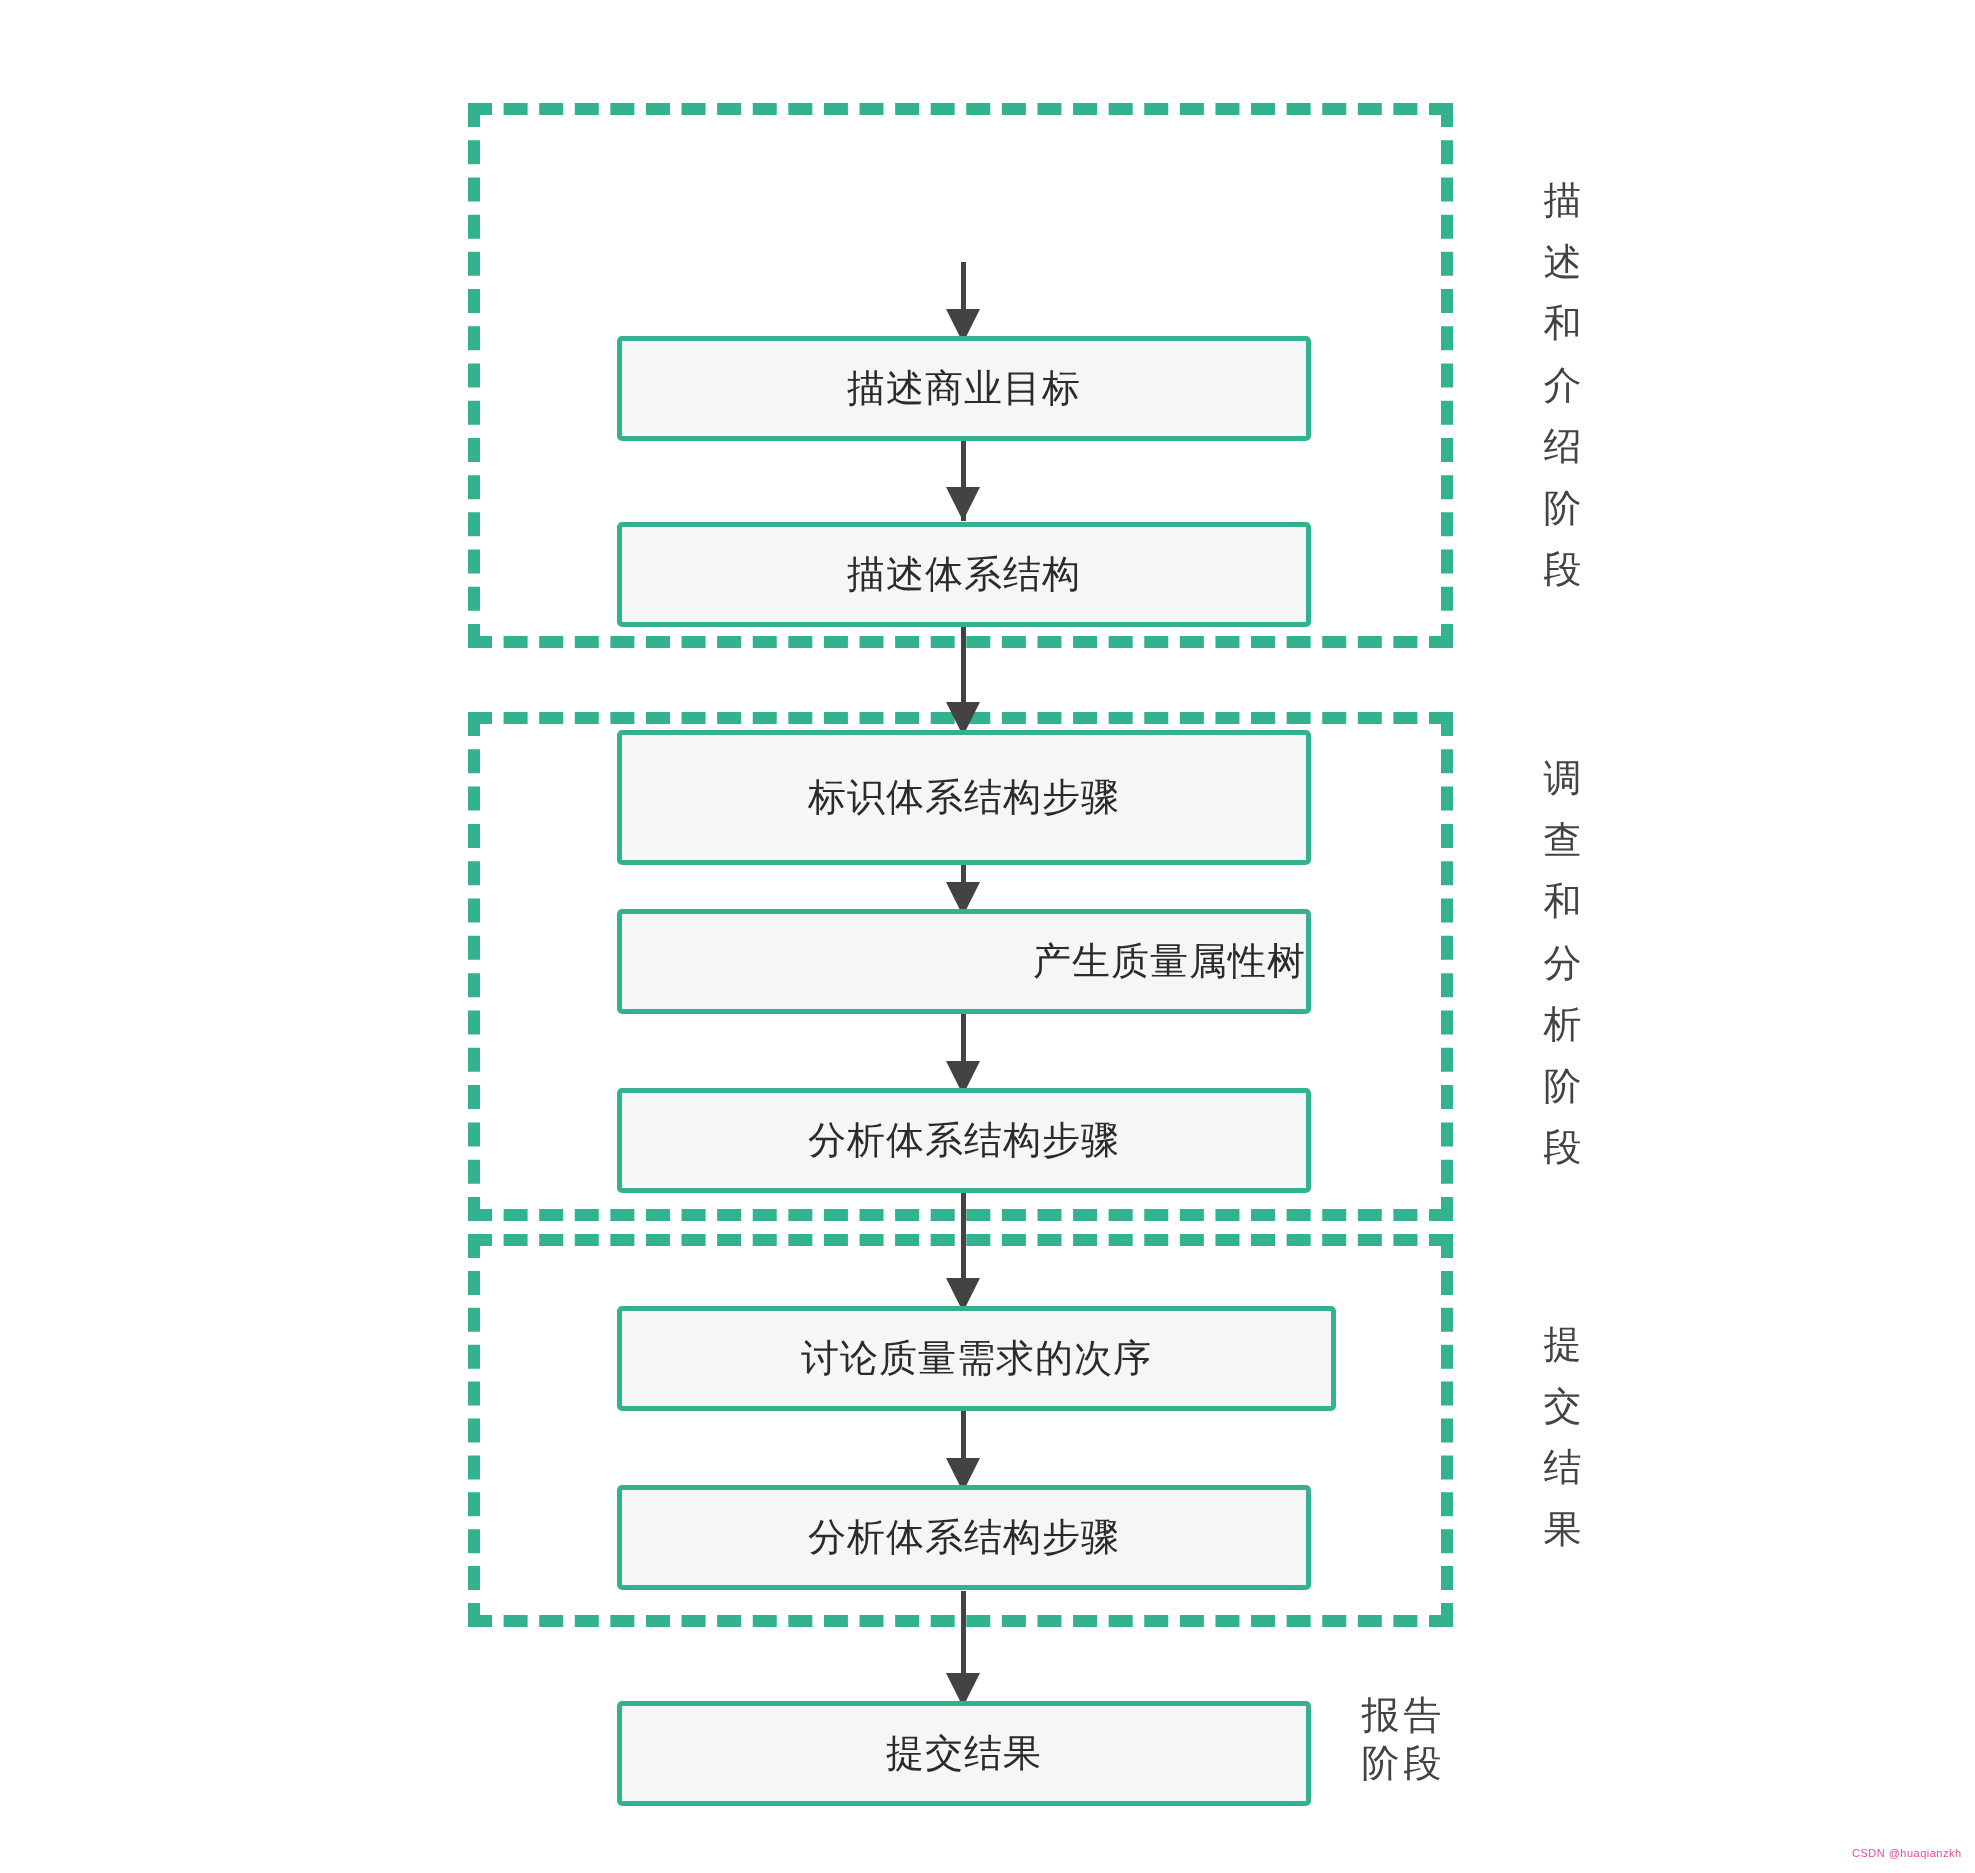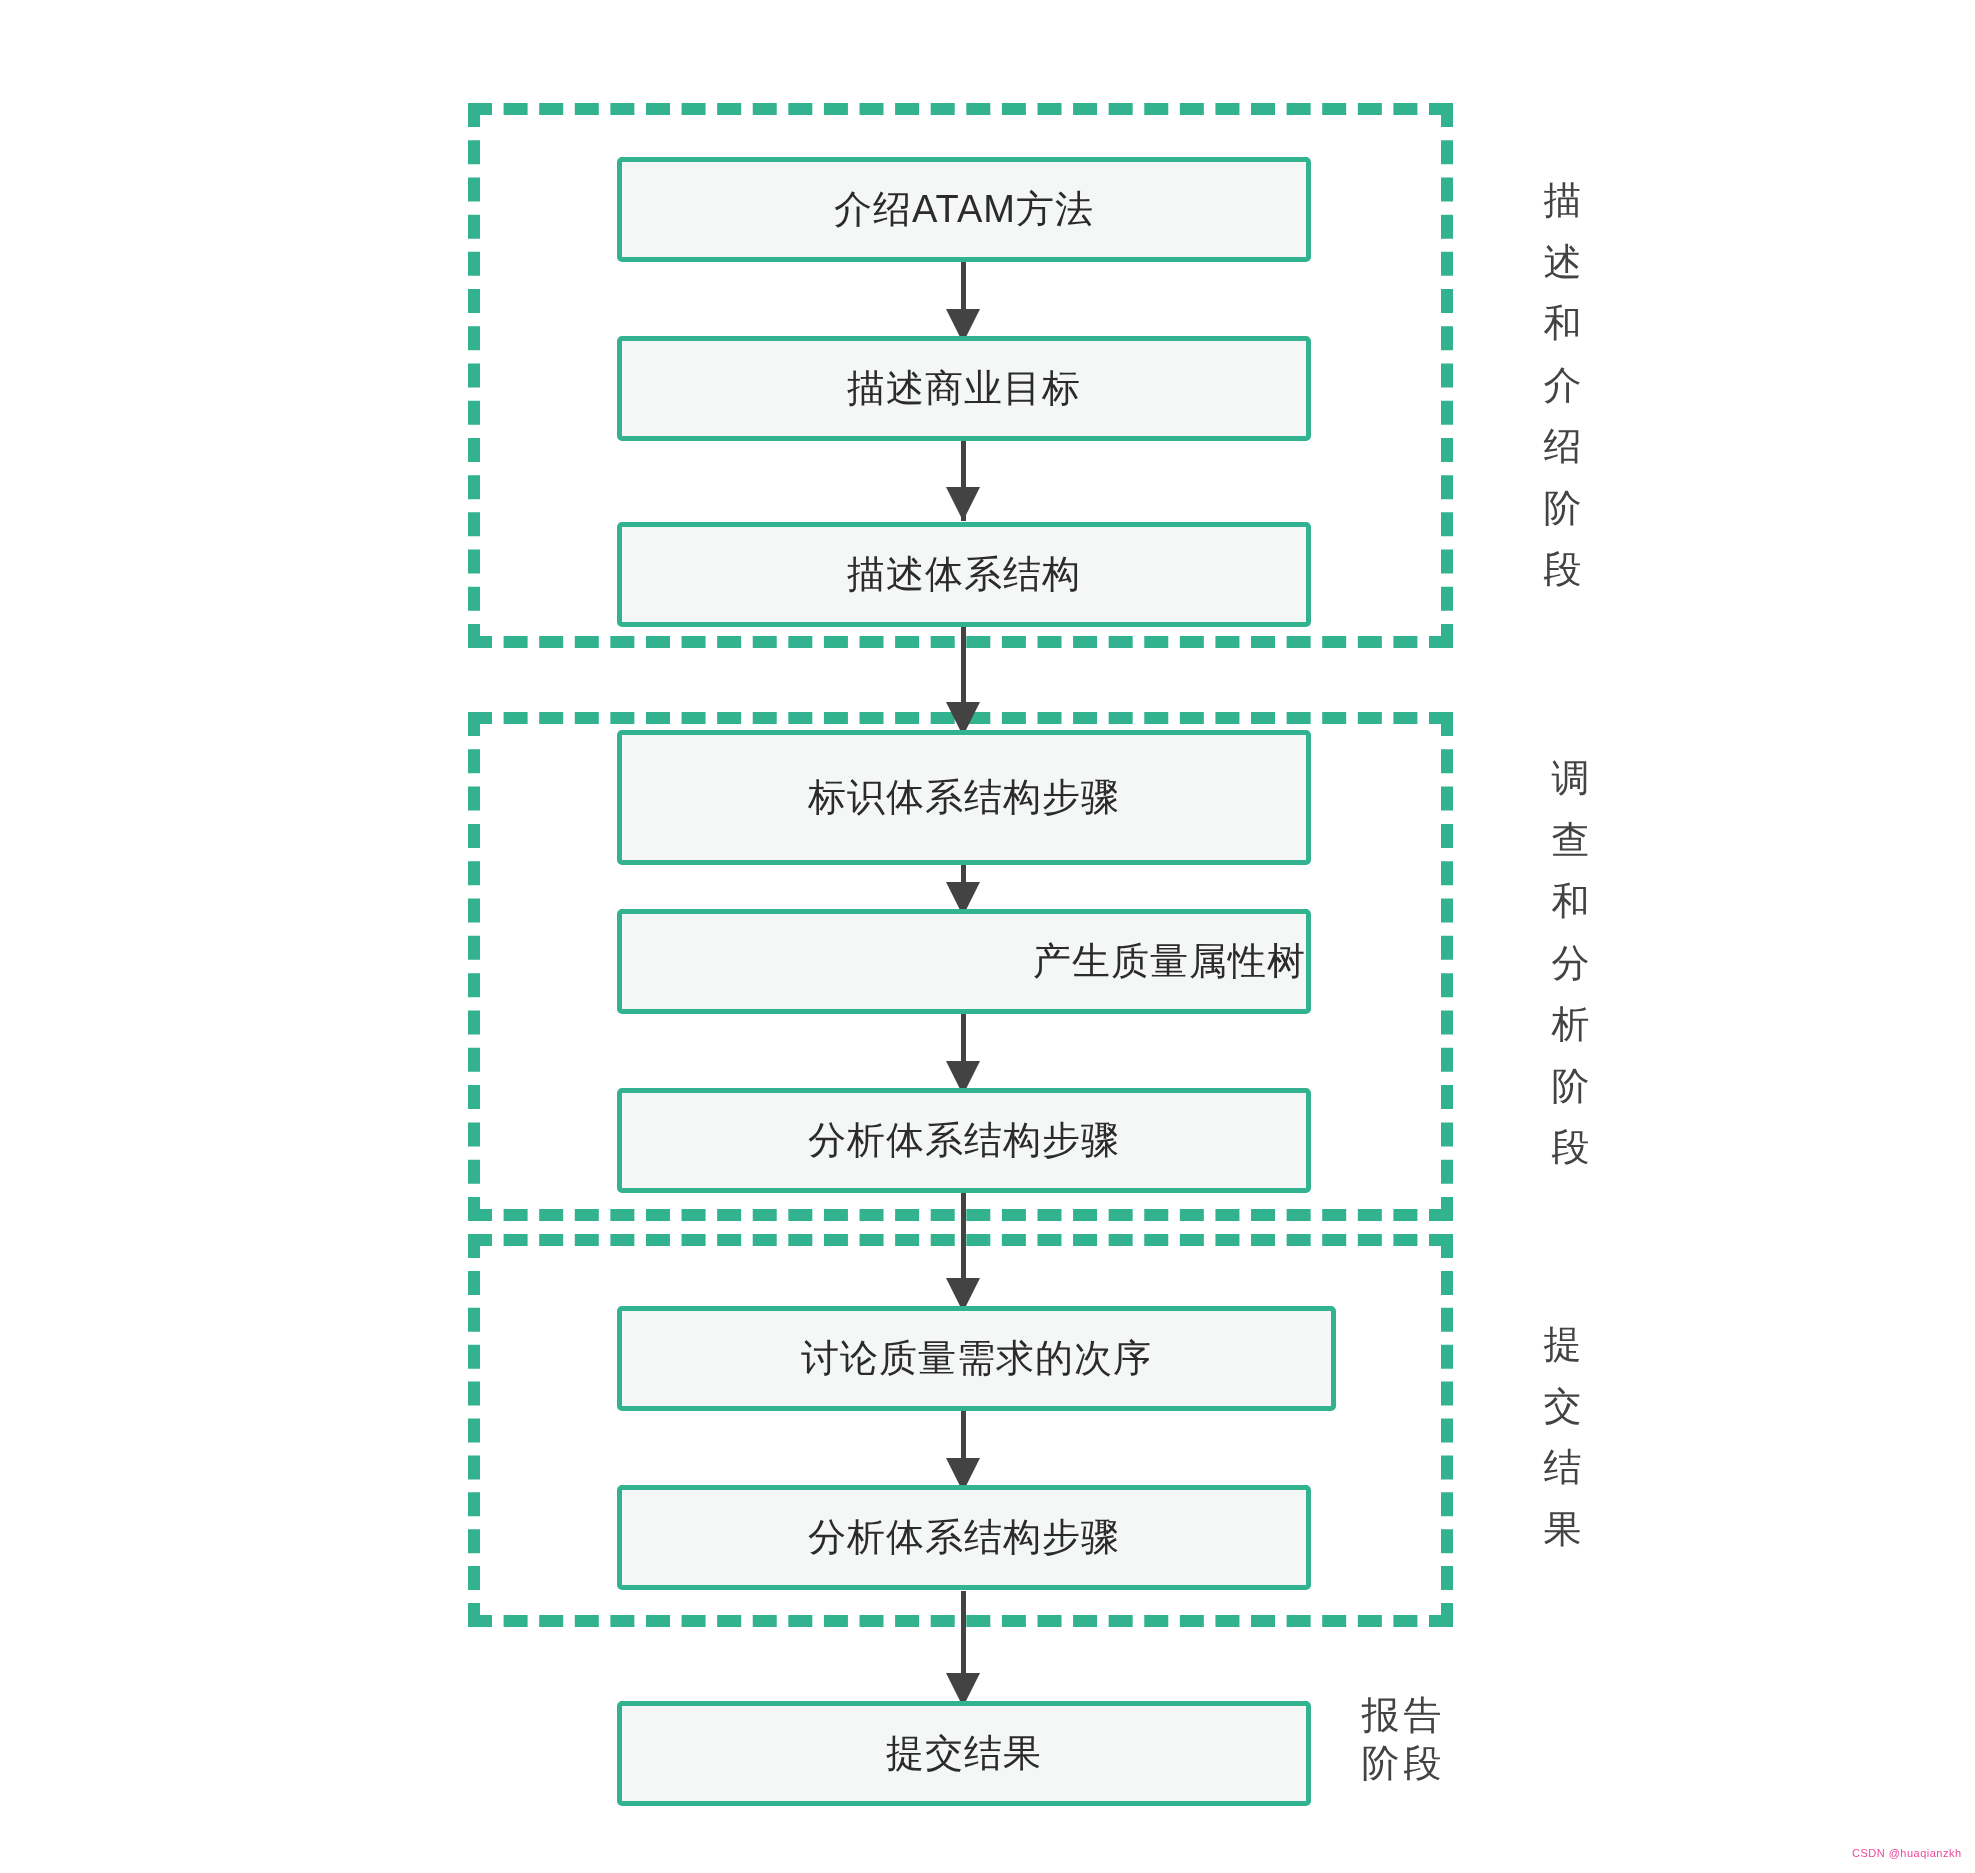--- a/index.html
+++ b/index.html
@@ -118,23 +118,20 @@
 
   <div class="arrow" style="left:961px; top:1193px; height:118px;"></div>
   <div class="arrow-head" style="left:946px; top:1278px;"></div>
 
   <div class="arrow" style="left:961px; top:1411px; height:80px;"></div>
   <div class="arrow-head" style="left:946px; top:1458px;"></div>
 
   <div class="arrow" style="left:961px; top:1591px; height:116px;"></div>
   <div class="arrow-head" style="left:946px; top:1673px;"></div>
 
-  <div class="proc-box" style="left:617px; top:157px; width:694px; height:105px;">
-    <span class="proc-label">介绍ATAM方法</span>
-  </div>
 
   <div class="proc-box" style="left:617px; top:336px; width:694px; height:105px;">
     <span class="proc-label">描述商业目标</span>
   </div>
 
   <div class="proc-box" style="left:617px; top:522px; width:694px; height:105px;">
     <span class="proc-label">描述体系结构</span>
   </div>
 
   <div class="proc-box" style="left:617px; top:730px; width:694px; height:135px;">
@@ -156,21 +153,21 @@
   <div class="proc-box" style="left:617px; top:1485px; width:694px; height:105px;">
     <span class="proc-label">分析体系结构步骤</span>
   </div>
 
   <div class="proc-box" style="left:617px; top:1701px; width:694px; height:105px;">
     <span class="proc-label">提交结果</span>
   </div>
 
   <div class="phase-label" style="left:1540px; top:170px; width:46px; word-break:break-all;">描述和介绍阶段</div>
 
-  <div class="phase-label" style="left:1540px; top:748px; width:46px; word-break:break-all;margin-left:8px;">调查和分析阶段</div>
+  <div class="phase-label" style="left:1540px; top:748px; width:46px; word-break:break-all;">调查和分析阶段</div>
 
   <div class="phase-label" style="left:1540px; top:1314px; width:46px; word-break:break-all;">提交结果</div>
 
   <div class="phase-label two-col" style="left:1342px; top:1692px; width:123px;">报告
 阶段</div>
 
   <div class="watermark">CSDN @huaqianzkh</div>
 
 </div>
 

